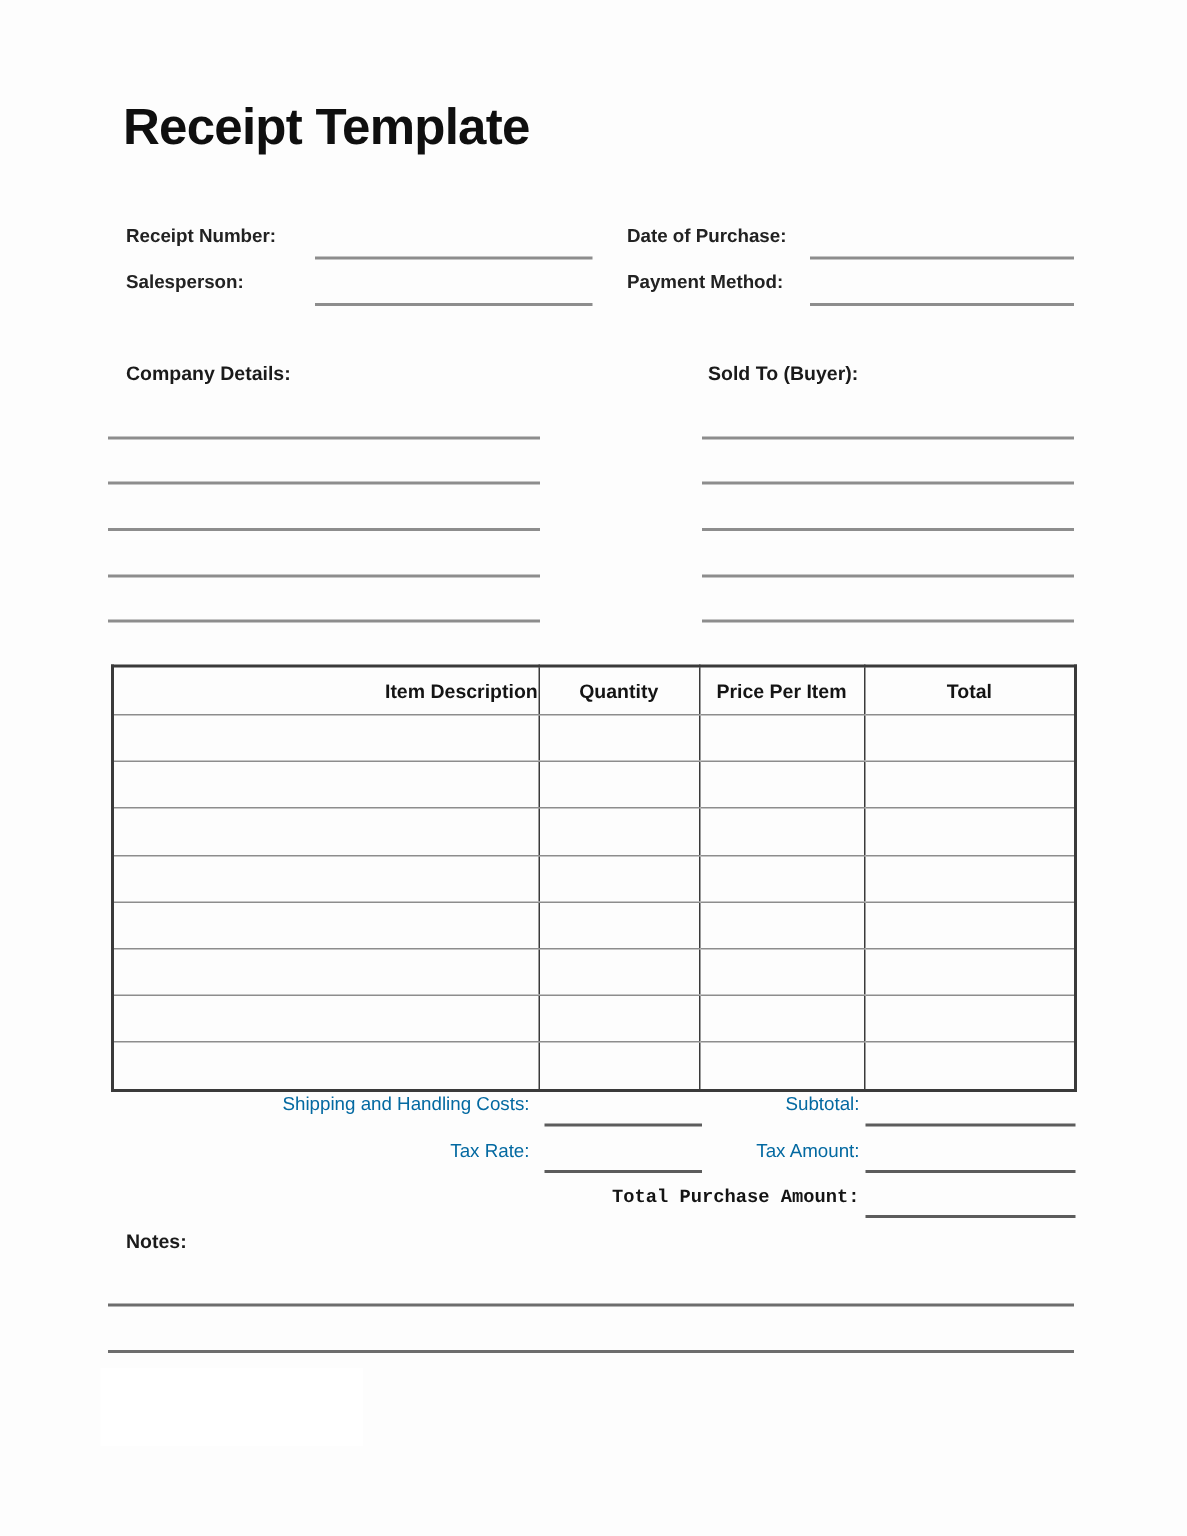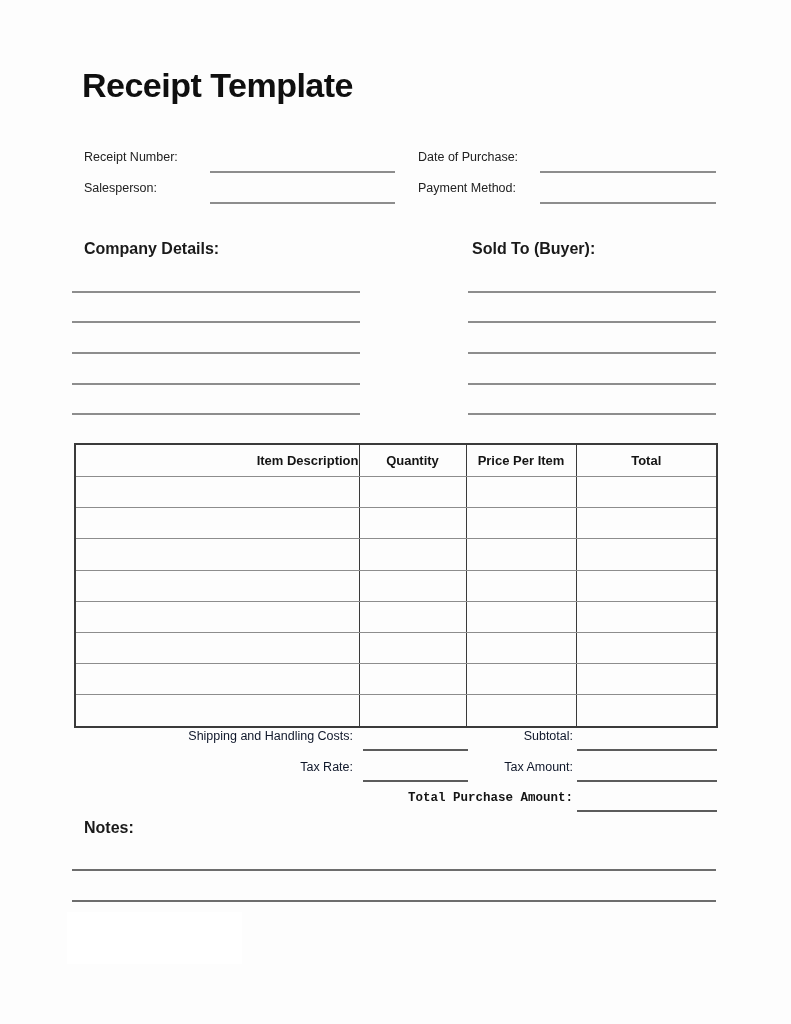--- a/index.html
+++ b/index.html
@@ -27,32 +27,33 @@
     letter-spacing: -0.5px;
     color: #0f0f0f;
     white-space: nowrap;
   }
   .lbl {
     position: absolute;
     font-size: 12.5px;
     line-height: 15px;
     white-space: nowrap;
     color: #222;
+    font-weight: bold;
   }
   .lbl-r {
     position: absolute;
     font-size: 12.5px;
     line-height: 15px;
     white-space: nowrap;
-    color: #0f172a;
+    color: #0369a1;
     text-align: right;
   }
   .hdg {
     position: absolute;
-    font-size: 16px;
+    font-size: 13px;
     line-height: 15px;
     font-weight: bold;
     white-space: nowrap;
     color: #1a1a1a;
   }
   .rule {
     position: absolute;
     height: 1.7px;
     background: #8d8d8d;
   }

